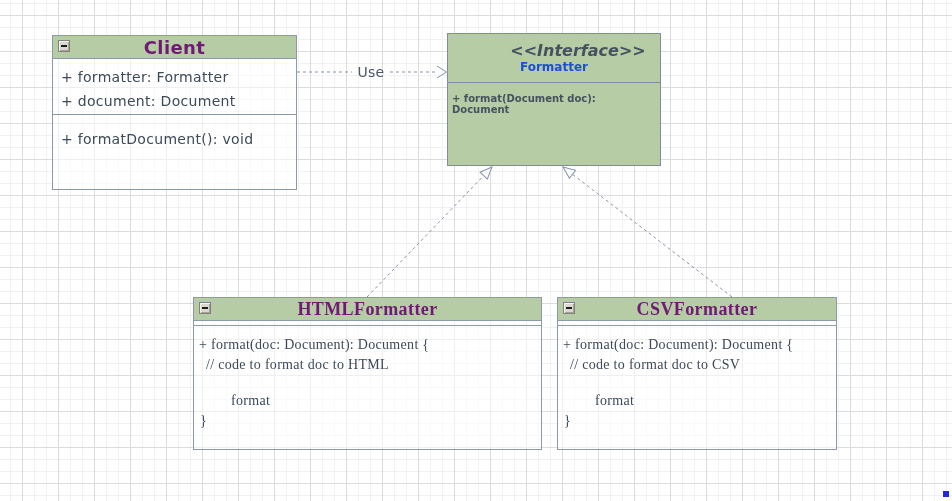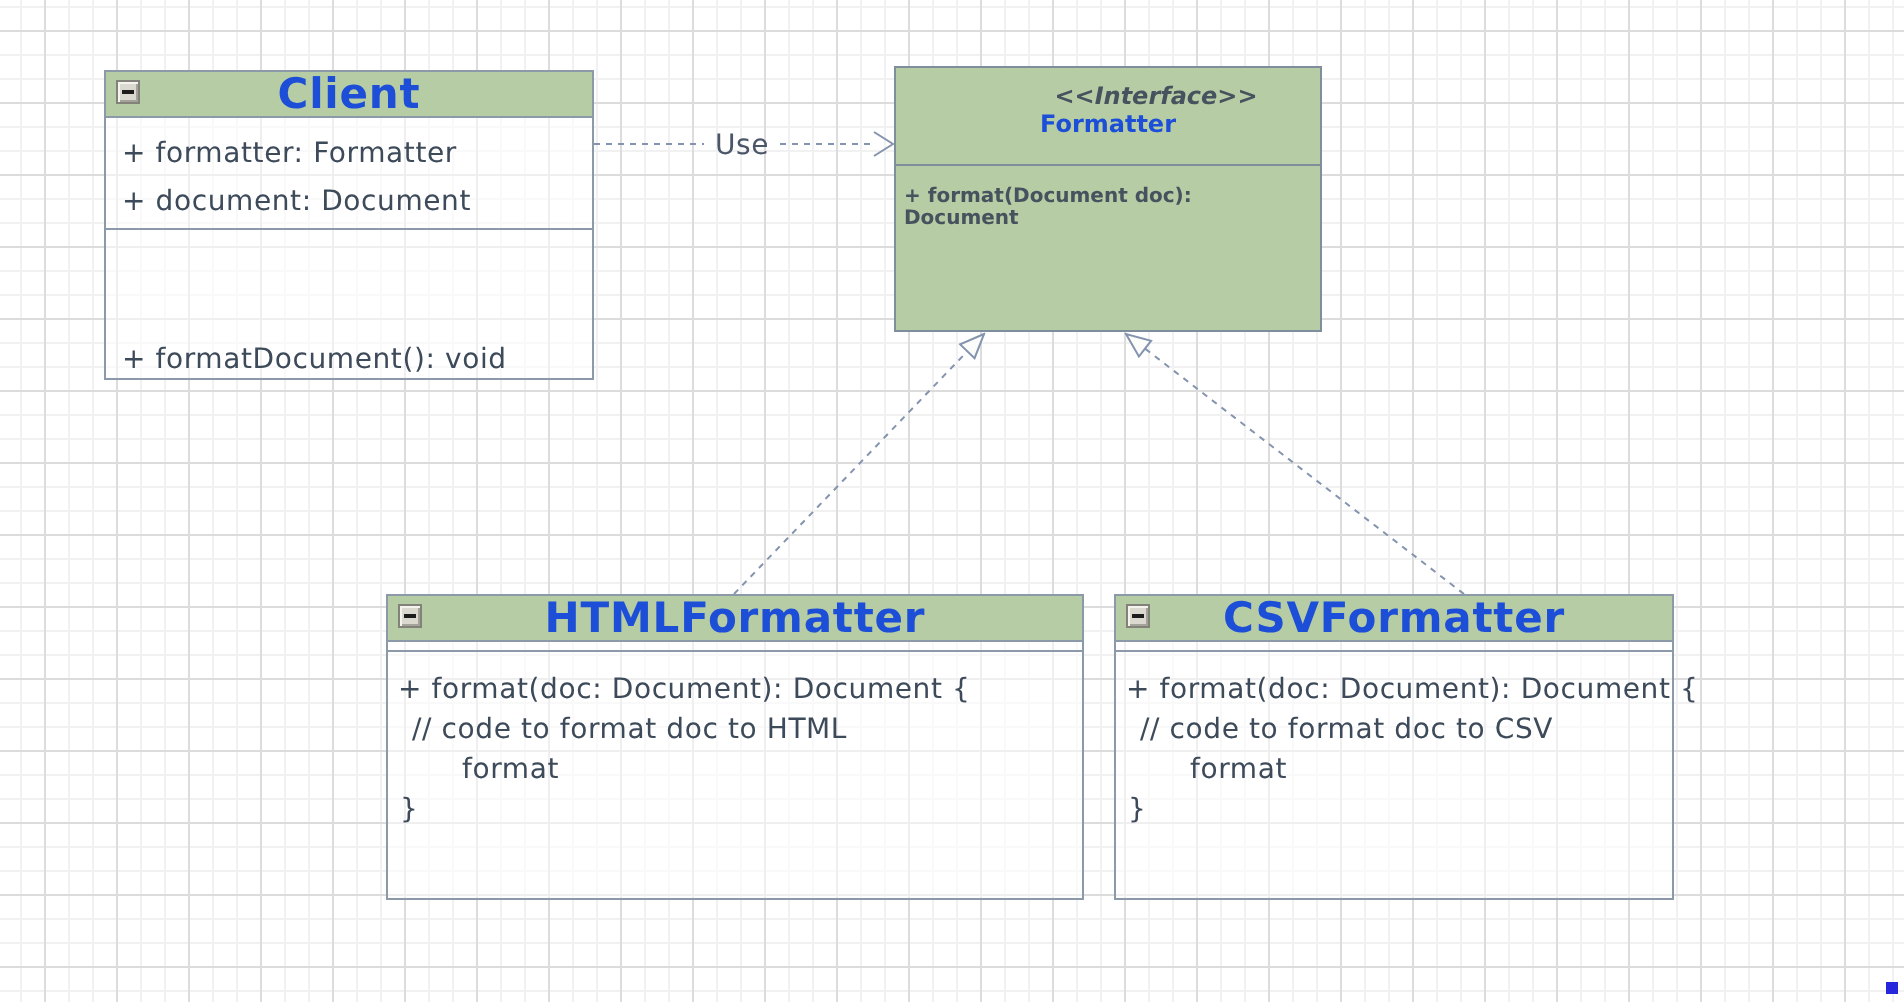--- a/index.html
+++ b/index.html
@@ -19,56 +19,56 @@
 
   .uml-box{
     position:absolute;border:1px solid #8b99a8;box-sizing:border-box;
     background:rgba(255,255,255,0.55);
   }
   .box-header{
     position:relative;height:22px;background:#b6cca4;border-bottom:1px solid #8b99a8;
     display:flex;align-items:center;justify-content:center;
   }
   .box-title{
-    font-size:21px;font-weight:bold;color:#1d4ed8;letter-spacing:0.4px;
+    font-size:18px;font-weight:bold;color:#701a75;letter-spacing:0.4px;
   }
   .minus-btn{
     position:absolute;left:5px;top:4px;width:12px;height:12px;box-sizing:border-box;
     background:#dbd8cf;border:1px solid #82827a;
     box-shadow:inset 1px 1px 0 #f4f3ee, inset -1px -1px 0 #a3a399;
     display:flex;align-items:center;justify-content:center;cursor:pointer;
   }
   .minus-bar{width:6px;height:2px;background:#1c1c1c;}
 
   .hand{color:#3d4a59;font-size:14px;letter-spacing:0.3px;}
 
   
   .client{left:52px;top:35px;width:245px;height:155px;}
   .client .attrs{height:56px;border-bottom:1px solid #8b99a8;padding:6px 0 0 8px;box-sizing:border-box;}
   .client .attrs .line{line-height:24px;}
   .client .methods{padding:12px 0 0 8px;}
-  .client .methods .line{line-height:24px;margin-top:41px;}
+  .client .methods .line{line-height:24px;}
 
   
   .iface{left:447px;top:33px;width:214px;height:133px;background:#b6cca4;border-color:#7f8e9d;}
   .iface-header{height:49px;border-bottom:1px solid #7f8e9d;text-align:center;padding-top:7px;box-sizing:border-box;}
-  .stereotype{display:block;font-size:12px;font-style:italic;font-weight:bold;color:#46525e;margin-left:48px;}
+  .stereotype{display:block;font-size:16px;font-style:italic;font-weight:bold;color:#46525e;margin-left:48px;}
   .iface-title{display:block;font-size:12px;font-weight:bold;color:#1d4ed8;}
   .iface-method{font-size:10px;font-weight:bold;color:#46525e;padding:10px 4px 0 4px;}
 
   
-  .impl{width:349px;height:153px;top:297px;}
+  .impl{width:349px;height:153px;top:297px;font-family:Liberation Serif, serif;}
   .impl-html{left:193px;}
   .impl-csv{left:557px;width:280px;}
   .empty-compartment{height:4px;border-bottom:1px solid #8b99a8;}
   .code{padding:9px 4px 0 3px;}
   .code .line{line-height:20px;white-space:pre;}
   .code .line:nth-child(1){padding-left:2px;}
   .code .line:nth-child(2){padding-left:9px;}
-  .code .line:nth-child(3){padding-left:34px;}
+  .code .line:nth-child(3){padding-left:34px;margin-top:16px;}
   .code .line:nth-child(4){padding-left:3px;}
 
   .use-label{font-family:"DejaVu Sans",sans-serif;font-size:14px;fill:#4b5768;letter-spacing:0.3px;}
 
   .blue-dot{position:absolute;left:943px;top:491px;width:6px;height:6px;background:#2626dd;}
 </style>
 </head>
 <body>
 
 <div class="canvas">

